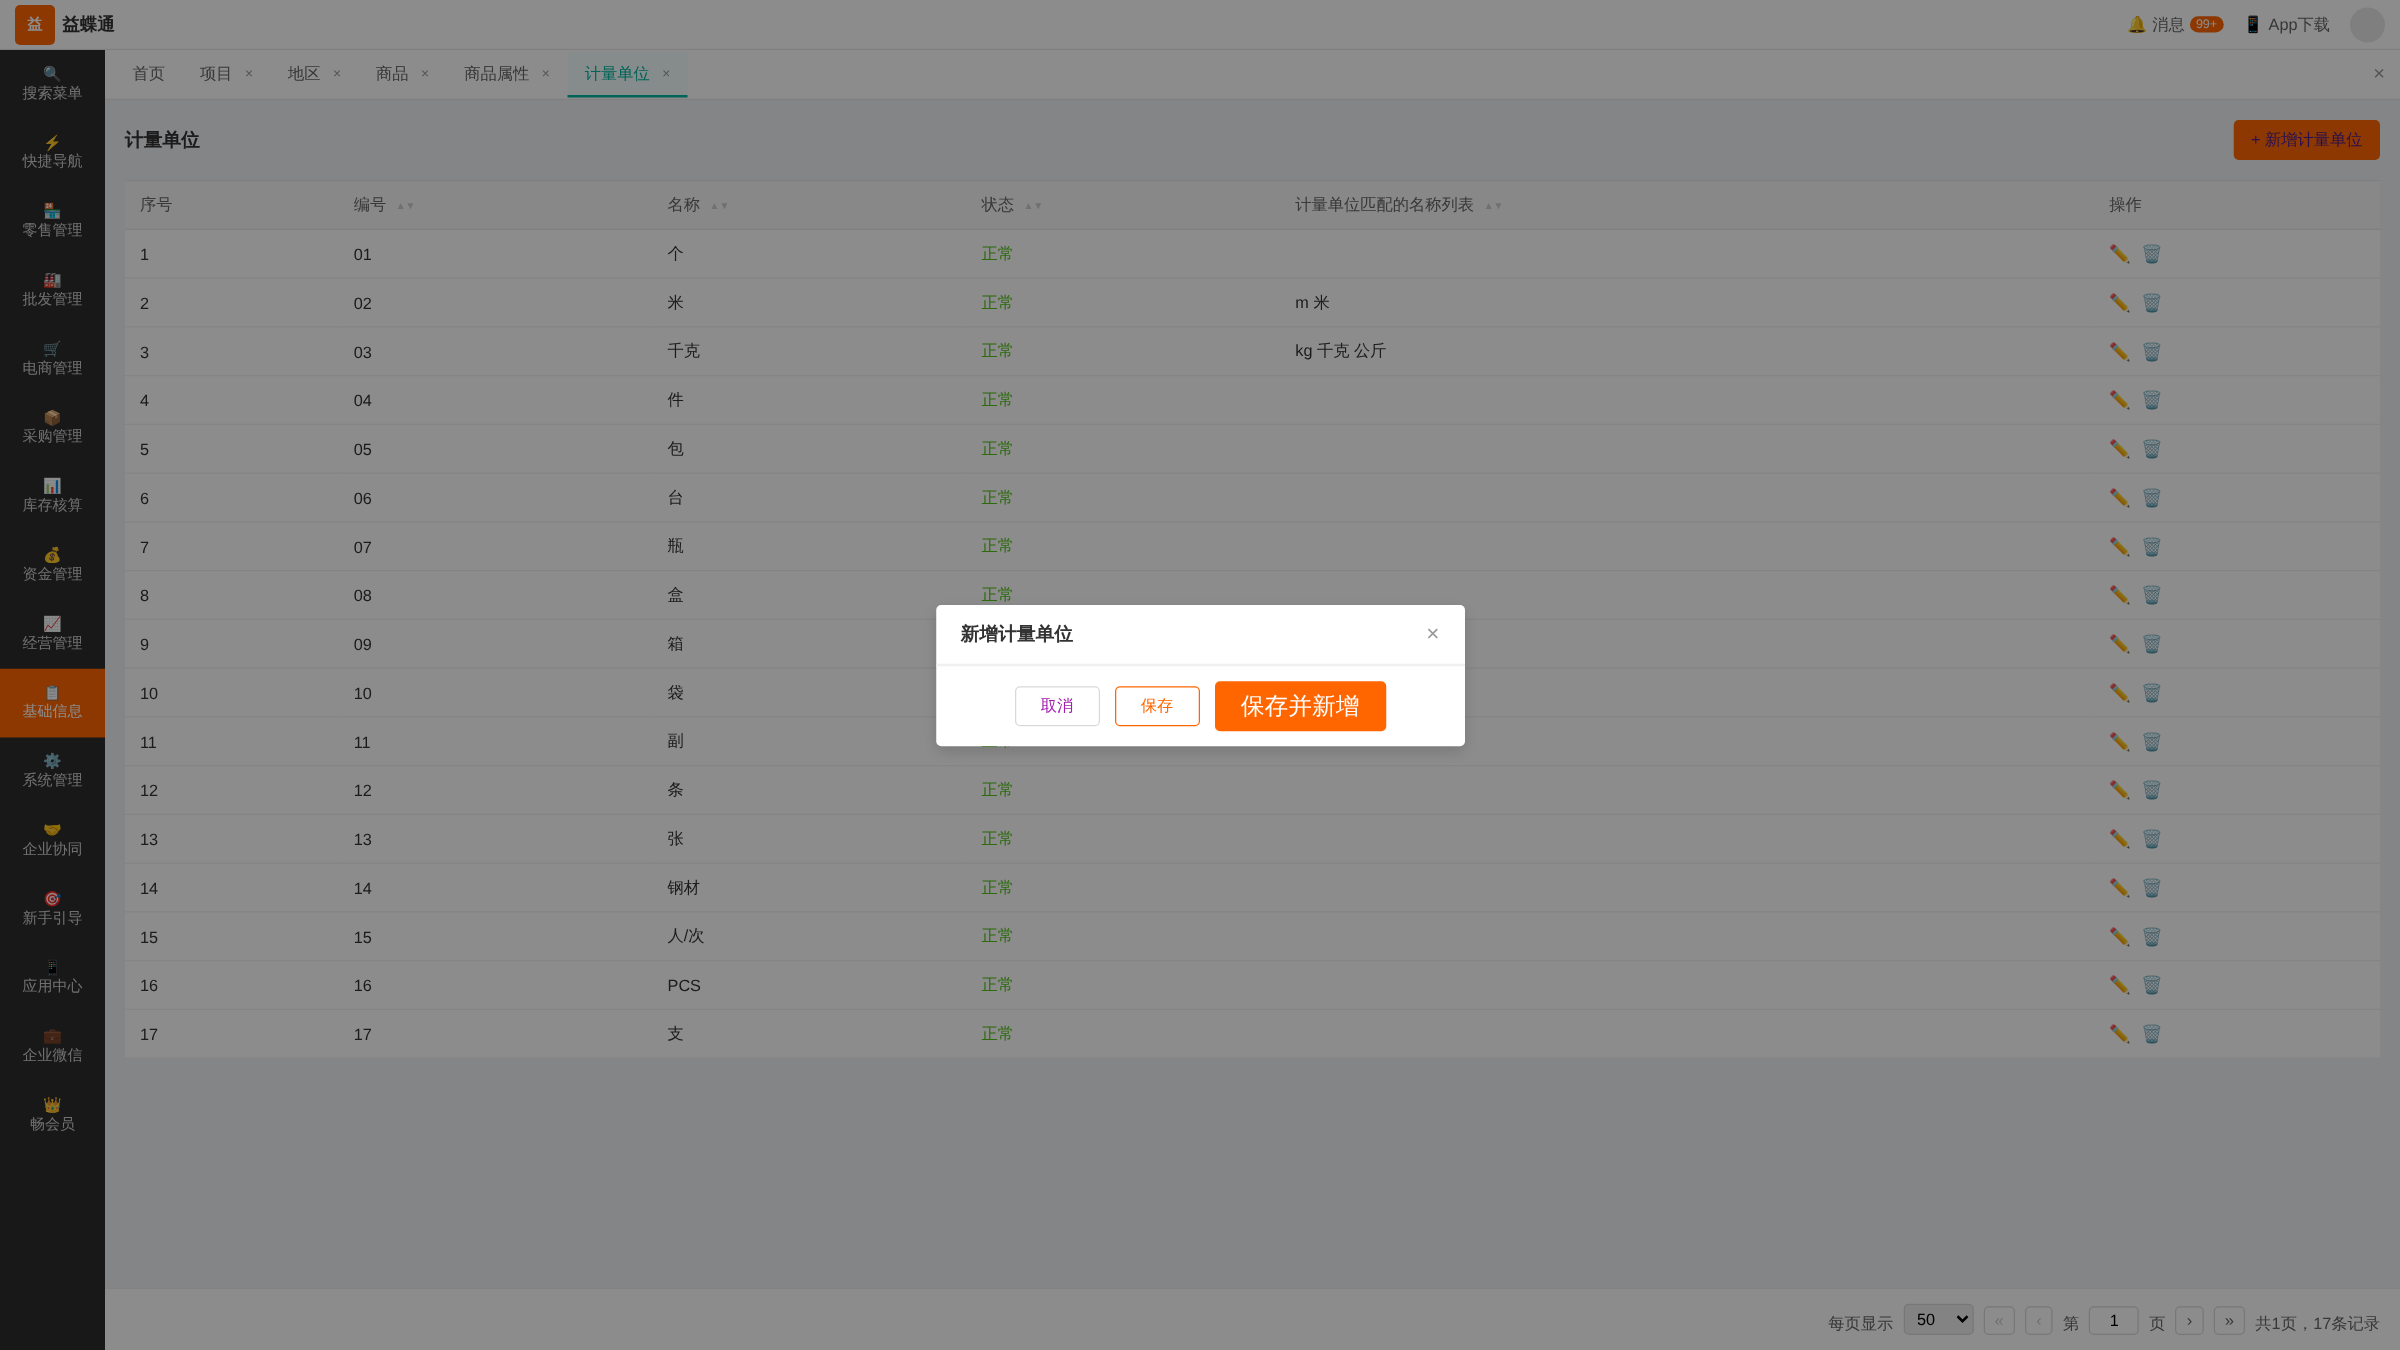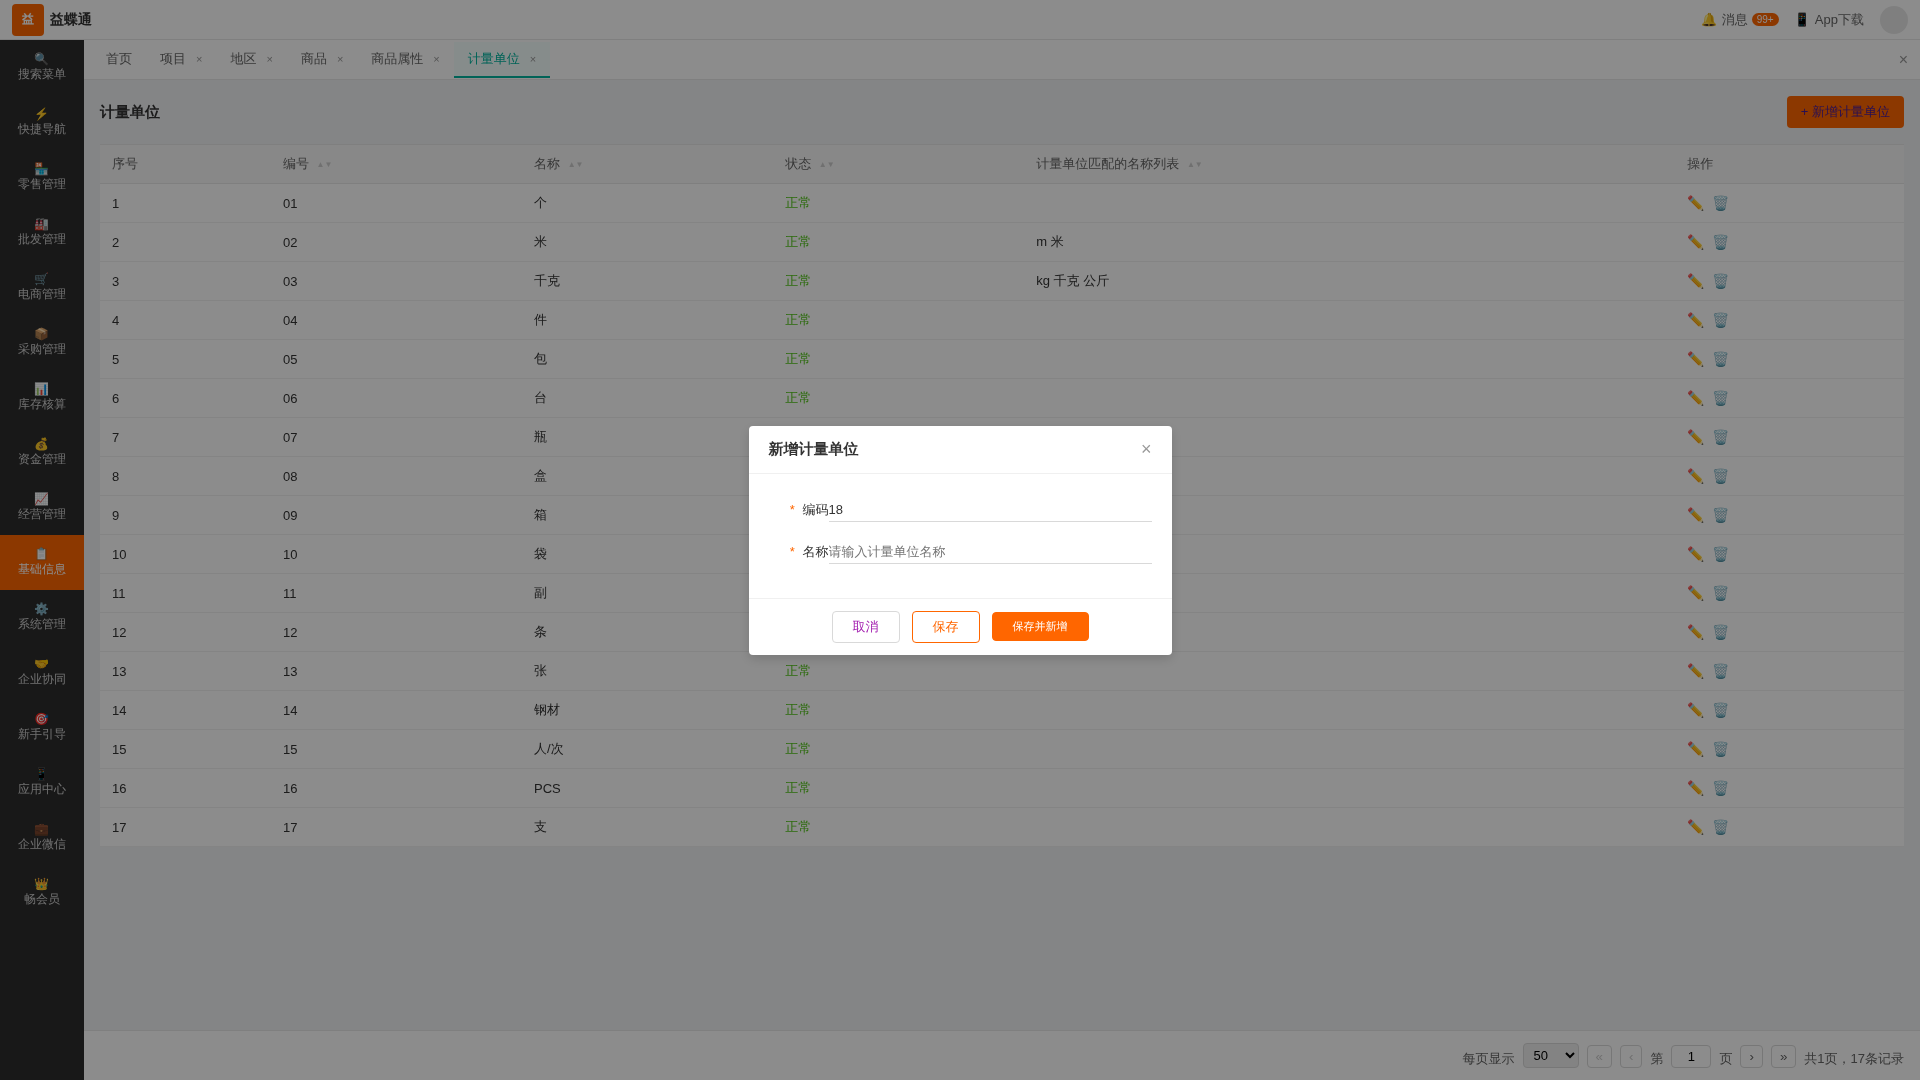--- a/index.html
+++ b/index.html
@@ -69,21 +69,21 @@
     .modal-close { color: #999; cursor: pointer; font-size: 18px; line-height: 1; }
     .modal-body { padding: 24px 20px 16px; }
     .form-row { display: flex; align-items: center; margin-bottom: 18px; }
     .form-label { width: 60px; text-align: right; color: #333; font-size: 13px; }
     .required-star { color: #f60; margin-right: 4px; }
     .form-input { flex: 1; border: none; border-bottom: 1px solid #d9d9d9; padding: 4px 0; font-size: 13px; outline: none; color: #333; }
     .form-input.placeholder { color: #bbb; }
     .modal-footer { padding: 12px 20px; display: flex; align-items: center; justify-content: center; gap: 12px; border-top: 1px solid #f0f0f0; }
     .btn-cancel { border: 1px solid #d9d9d9; background: #fff; color: #a21caf; padding: 6px 20px; border-radius: 4px; cursor: pointer; font-size: 13px; }
     .btn-save { border: 1px solid #f60; background: #fff; color: #f60; padding: 6px 20px; border-radius: 4px; cursor: pointer; font-size: 13px; }
-    .btn-save-new { background: #f60; color: #fff; border: 1px solid #f60; padding: 6px 20px; border-radius: 4px; cursor: pointer; font-size: 11px; font-family: Liberation Serif, serif; }
+    .btn-save-new { background: #f60; color: #fff; border: 1px solid #f60; padding: 6px 20px; border-radius: 4px; cursor: pointer; font-size: 19px; font-family: Liberation Serif, serif; }
   </style>
 </head>
 <body>
 
 <div class="app-container">
 
   <div class="top-bar">
     <div class="top-bar-left">
       <div class="logo-area">
         <div class="logo-icon">
@@ -480,36 +480,20 @@
       </div>
     </div>
   </div>
 
   <div class="modal-overlay">
     <div class="modal">
       <div class="modal-header">
         <span class="modal-title">新增计量单位</span>
         <span class="modal-close">×</span>
       </div>
-      <div class="modal-body">
-        <div class="form-row">
-          <label class="form-label">
-            <span class="required-star">*</span>
-            <span>编码</span>
-          </label>
-          <input class="form-input" type="text" value="18" style="">
-        </div>
-        <div class="form-row">
-          <label class="form-label">
-            <span class="required-star">*</span>
-            <span>名称</span>
-          </label>
-          <input class="form-input placeholder" type="text" placeholder="请输入计量单位名称" style="">
-        </div>
-      </div>
       <div class="modal-footer">
         <button class="btn-cancel">取消</button>
         <button class="btn-save">保存</button>
         <button class="btn-save-new">保存并新增</button>
       </div>
     </div>
   </div>
 
 </div>
 

